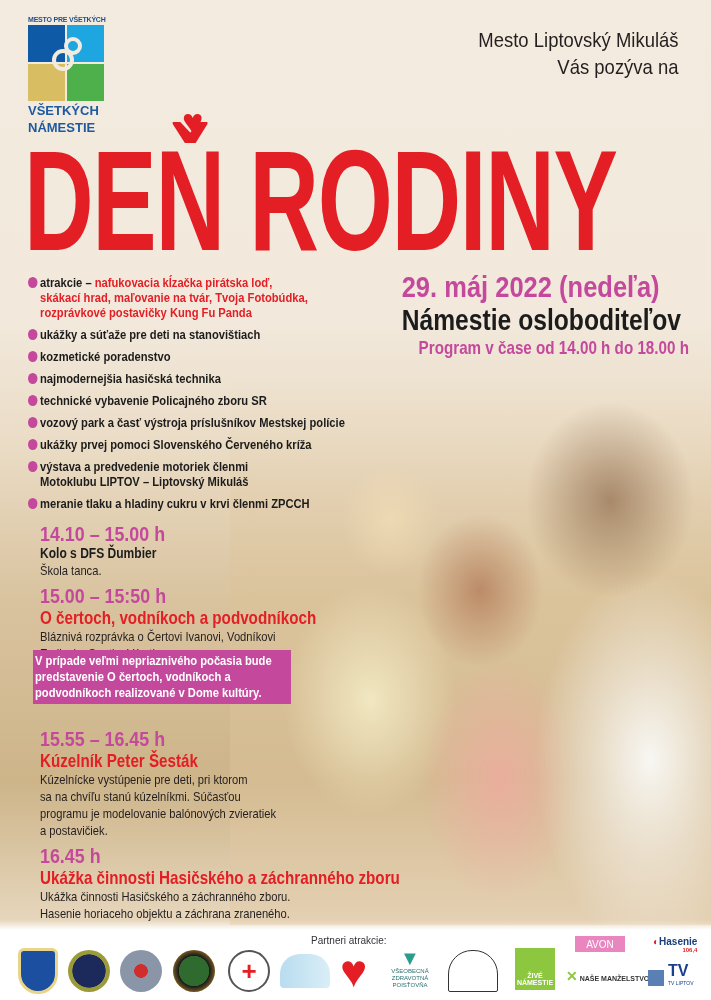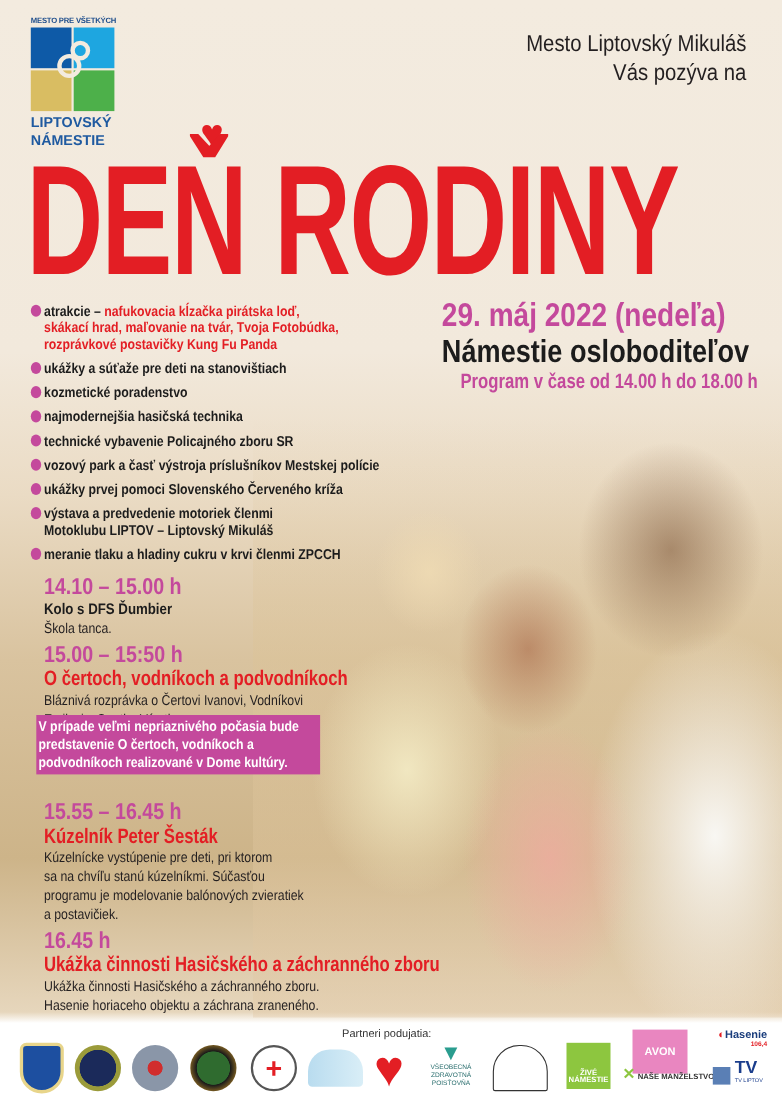--- a/index.html
+++ b/index.html
@@ -57,21 +57,21 @@
   <div class="logo">
     <div class="logo-top">MESTO PRE VŠETKÝCH</div>
     <div class="logo-grid">
       <div class="q1"></div>
         <div class="q2"></div>
         <div class="q3"></div>
         <div class="q4"></div>
       <span class="logo-ring" style="left:24px; top:24px;"></span>
       <span class="logo-ring" style="left:36px; top:12px; width:18px; height:18px;"></span>
     </div>
-    <div class="logo-name">LIPTOVSKÝ</div>
+    <div class="logo-name">VŠETKÝCH</div>
     <div class="logo-name">NÁMESTIE</div>
   </div>
 
   <div class="invite">
     <div>Mesto Liptovský Mikuláš</div>
     <div>Vás pozýva na</div>
   </div>
 
   <div class="heart">♥</div>
   <div class="title">DEŇ RODINY</div>
@@ -153,37 +153,37 @@
       <div class="slot-desc">Hasenie horiaceho objektu a záchrana zraneného.</div>
     </div>
   </div>
 
   <div class="weather">
     <span>V prípade veľmi nepriaznivého počasia bude</span>
     <span>predstavenie O čertoch, vodníkoch a</span>
     <span>podvodníkoch realizované v Dome kultúry.</span>
   </div>
 
-  <div class="partners-label">Partneri podujatia:</div>
+  <div class="partners-label">Partneri atrakcie:</div>
 
   <div class="logos">
     <div class="lg" style="left:0; top:0; width:40px; height:46px; background:#1d4fa0; border:3px solid #e8d58a; border-radius:6px 6px 20px 20px;"></div>
     <div class="lg circ" style="left:50px; top:2px; background:radial-gradient(circle,#1b2a5a 55%,#9b9b3a 57%);"></div>
     <div class="lg circ" style="left:102px; top:2px; background:radial-gradient(circle,#d12d2d 22%,#8a96a8 24%);"></div>
     <div class="lg circ" style="left:155px; top:2px; background:radial-gradient(circle,#2f6b2f 50%,#1a1a1a 52%, #d19a2a 90%);"></div>
     <div class="lg circ" style="left:210px; top:2px; background:#fff; border:2px solid #555; display:flex; align-items:center; justify-content:center; color:#e31e24; font-size:26px; font-weight:bold;">+</div>
     <div class="lg" style="left:262px; top:6px; width:50px; height:34px; background:linear-gradient(90deg,#b9dcef,#d9eef7); border-radius:20px 20px 4px 4px;"></div>
     <div class="lg" style="left:322px; top:0; color:#e31e24; font-size:46px; line-height:46px;">♥</div>
     <div class="lg" style="left:368px; top:0; width:48px; text-align:center;">
       <div style="color:#2a9d8f; font-size:20px; line-height:20px;">▼</div>
       <div style="font-size:6px; color:#2a6e6e; line-height:7px;">VŠEOBECNÁ ZDRAVOTNÁ POISŤOVŇA</div>
     </div>
     <div class="lg" style="left:430px; top:2px; width:50px; height:42px; border:1px solid #333; border-radius:24px 24px 2px 2px;"></div>
     <div class="lg" style="left:497px; top:0; width:40px; height:42px; background:#8dc63f; color:#fff; font-size:7px; font-weight:bold; display:flex; align-items:flex-end; justify-content:center; padding-bottom:4px; text-align:center;">ŽIVÉ NÁMESTIE</div>
-    <div class="lg" style="left:557px; top:-12px; width:50px; height:40px; background:#e986c0; color:#fff; font-size:10px; font-weight:bold; display:flex; align-items:center; justify-content:center;">AVON</div>
+    <div class="lg" style="left:557px; top:-12px; width:50px; height:16px; background:#e986c0; color:#fff; font-size:10px; font-weight:normal; display:flex; align-items:center; justify-content:center;">AVON</div>
     <div class="lg" style="left:548px; top:20px; font-size:7px; font-weight:bold; color:#333; white-space:nowrap;">
       <span style="color:#8dc63f; font-size:14px;">✕</span> <span>NAŠE MANŽELSTVO</span>
     </div>
     <div class="lg" style="left:635px; top:-12px; font-size:10px; font-weight:bold; color:#1a3d7c;">
       <span style="color:#e31e24;">◐</span><span>Hasenie</span>
       <div style="font-size:6px; color:#e31e24; text-align:right;">106,4</div>
     </div>
     <div class="lg" style="left:630px; top:14px; display:flex; align-items:flex-end;">
       <div style="width:16px; height:16px; background:#5a7fb5; margin-right:4px;"></div>
       <div>

